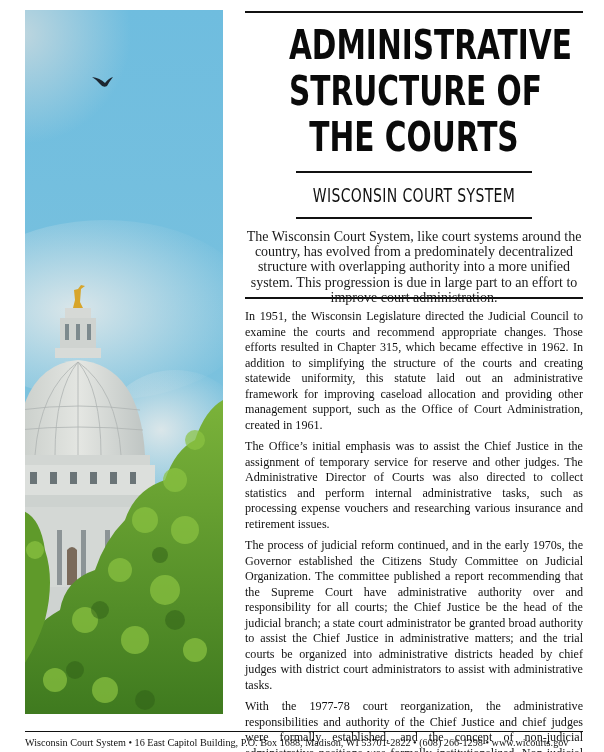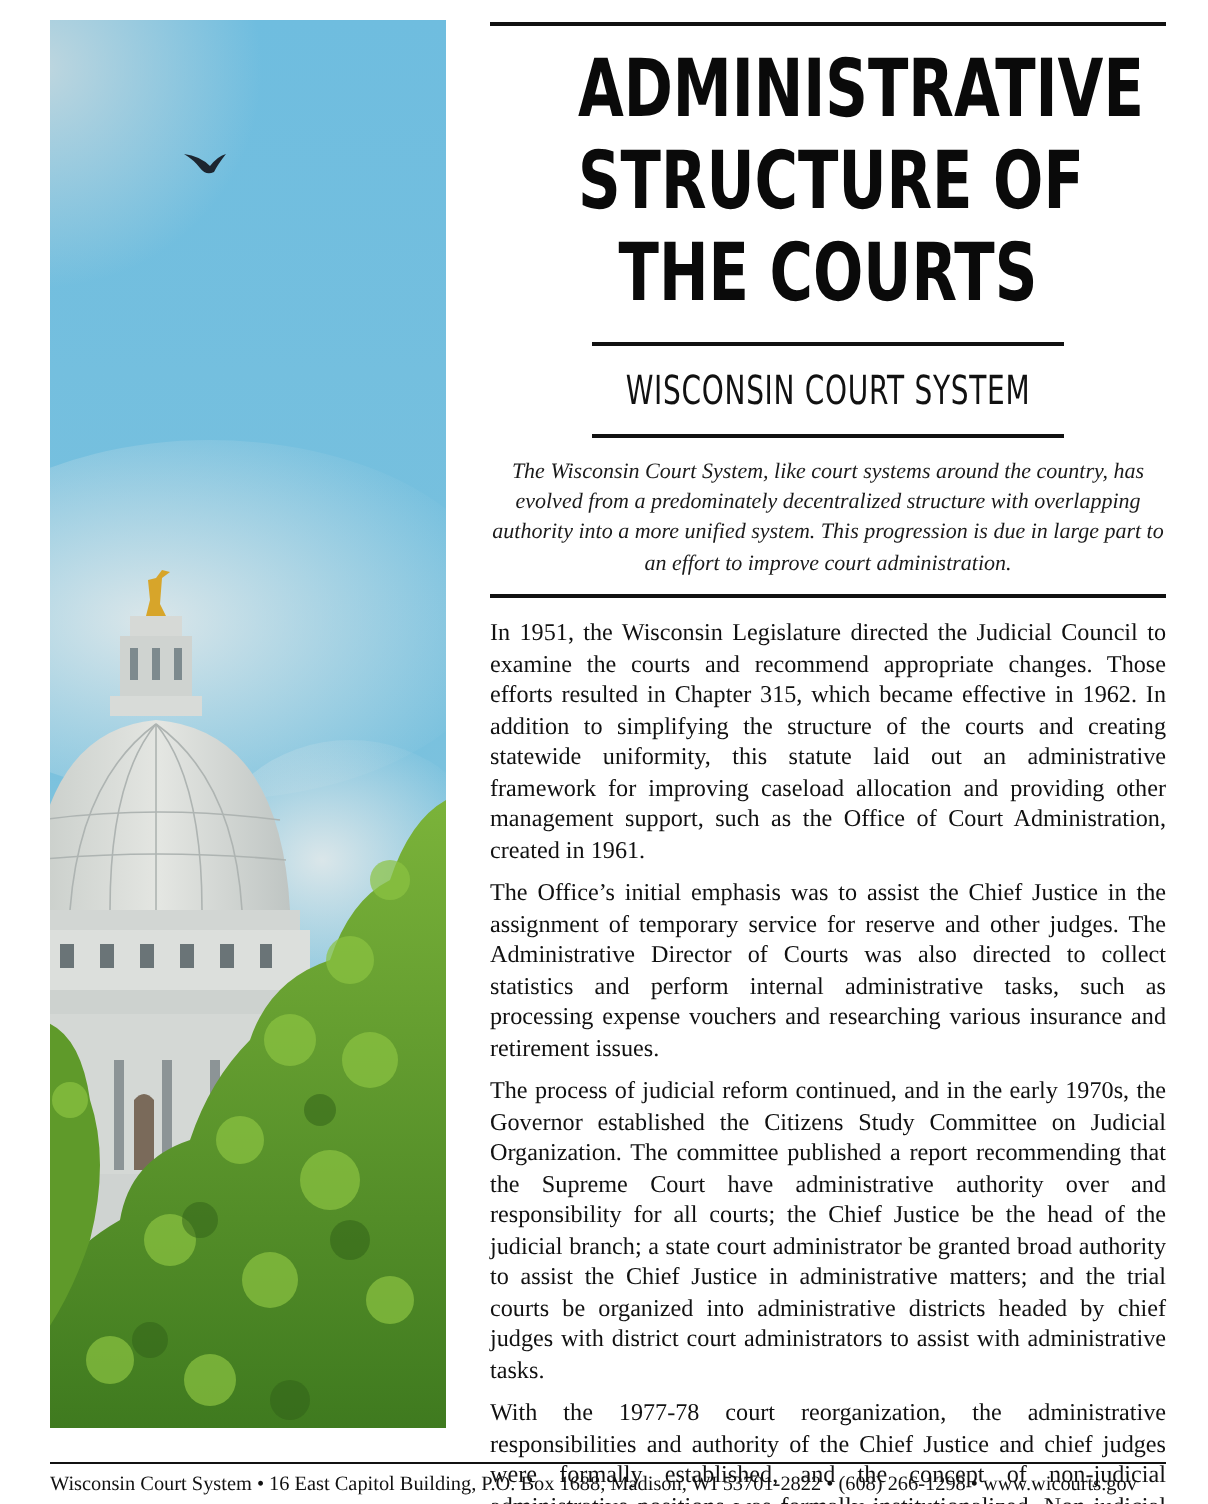--- a/index.html
+++ b/index.html
@@ -8,21 +8,21 @@
   .photo { position: absolute; left: 25px; top: 10px; width: 198px; height: 704px; overflow: hidden; background: linear-gradient(180deg, #7fc3df 0%, #78c0dd 40%, #8fc8de 60%, #9dc9d9 100%); }
   .photo svg { display: block; }
 
   .rule { position: absolute; background: #111; }
 
   .title { position: absolute; left: 245px; width: 338px; top: 22px; text-align: center; font-family: "DejaVu Sans", sans-serif; font-weight: bold; font-size: 40px; line-height: 46px; letter-spacing: 0px; transform: scaleX(0.74); transform-origin: center top; white-space: nowrap; color: #0a0a0a; }
   .title div { white-space: nowrap; }
 
   .subtitle { position: absolute; left: 245px; width: 338px; top: 183px; text-align: center; font-family: "DejaVu Sans", sans-serif; font-size: 20px; line-height: 24px; transform: scaleX(0.7); transform-origin: center top; white-space: nowrap; color: #111; letter-spacing: 0.5px; }
 
-  .intro { position: absolute; left: 245px; width: 338px; top: 229px; text-align: center; font-style: italic; font-size: 11px; line-height: 15.2px; color: #1a1a1a; }
+  .intro { position: absolute; left: 245px; width: 338px; top: 229px; text-align: center; font-size: 14px; line-height: 15.2px; color: #1a1a1a; }
 
   .body { position: absolute; left: 245px; width: 338px; top: 309px; font-size: 12.1px; line-height: 15.5px; text-align: justify; color: #111; }
   .body p { margin: 0 0 6px 0; }
 
   .footer { position: absolute; left: 25px; width: 558px; top: 737px; font-size: 10.2px; line-height: 12px; text-align: left; white-space: nowrap; color: #111; }
 </style>
 </head>
 <body>
 
 <div class="photo">

